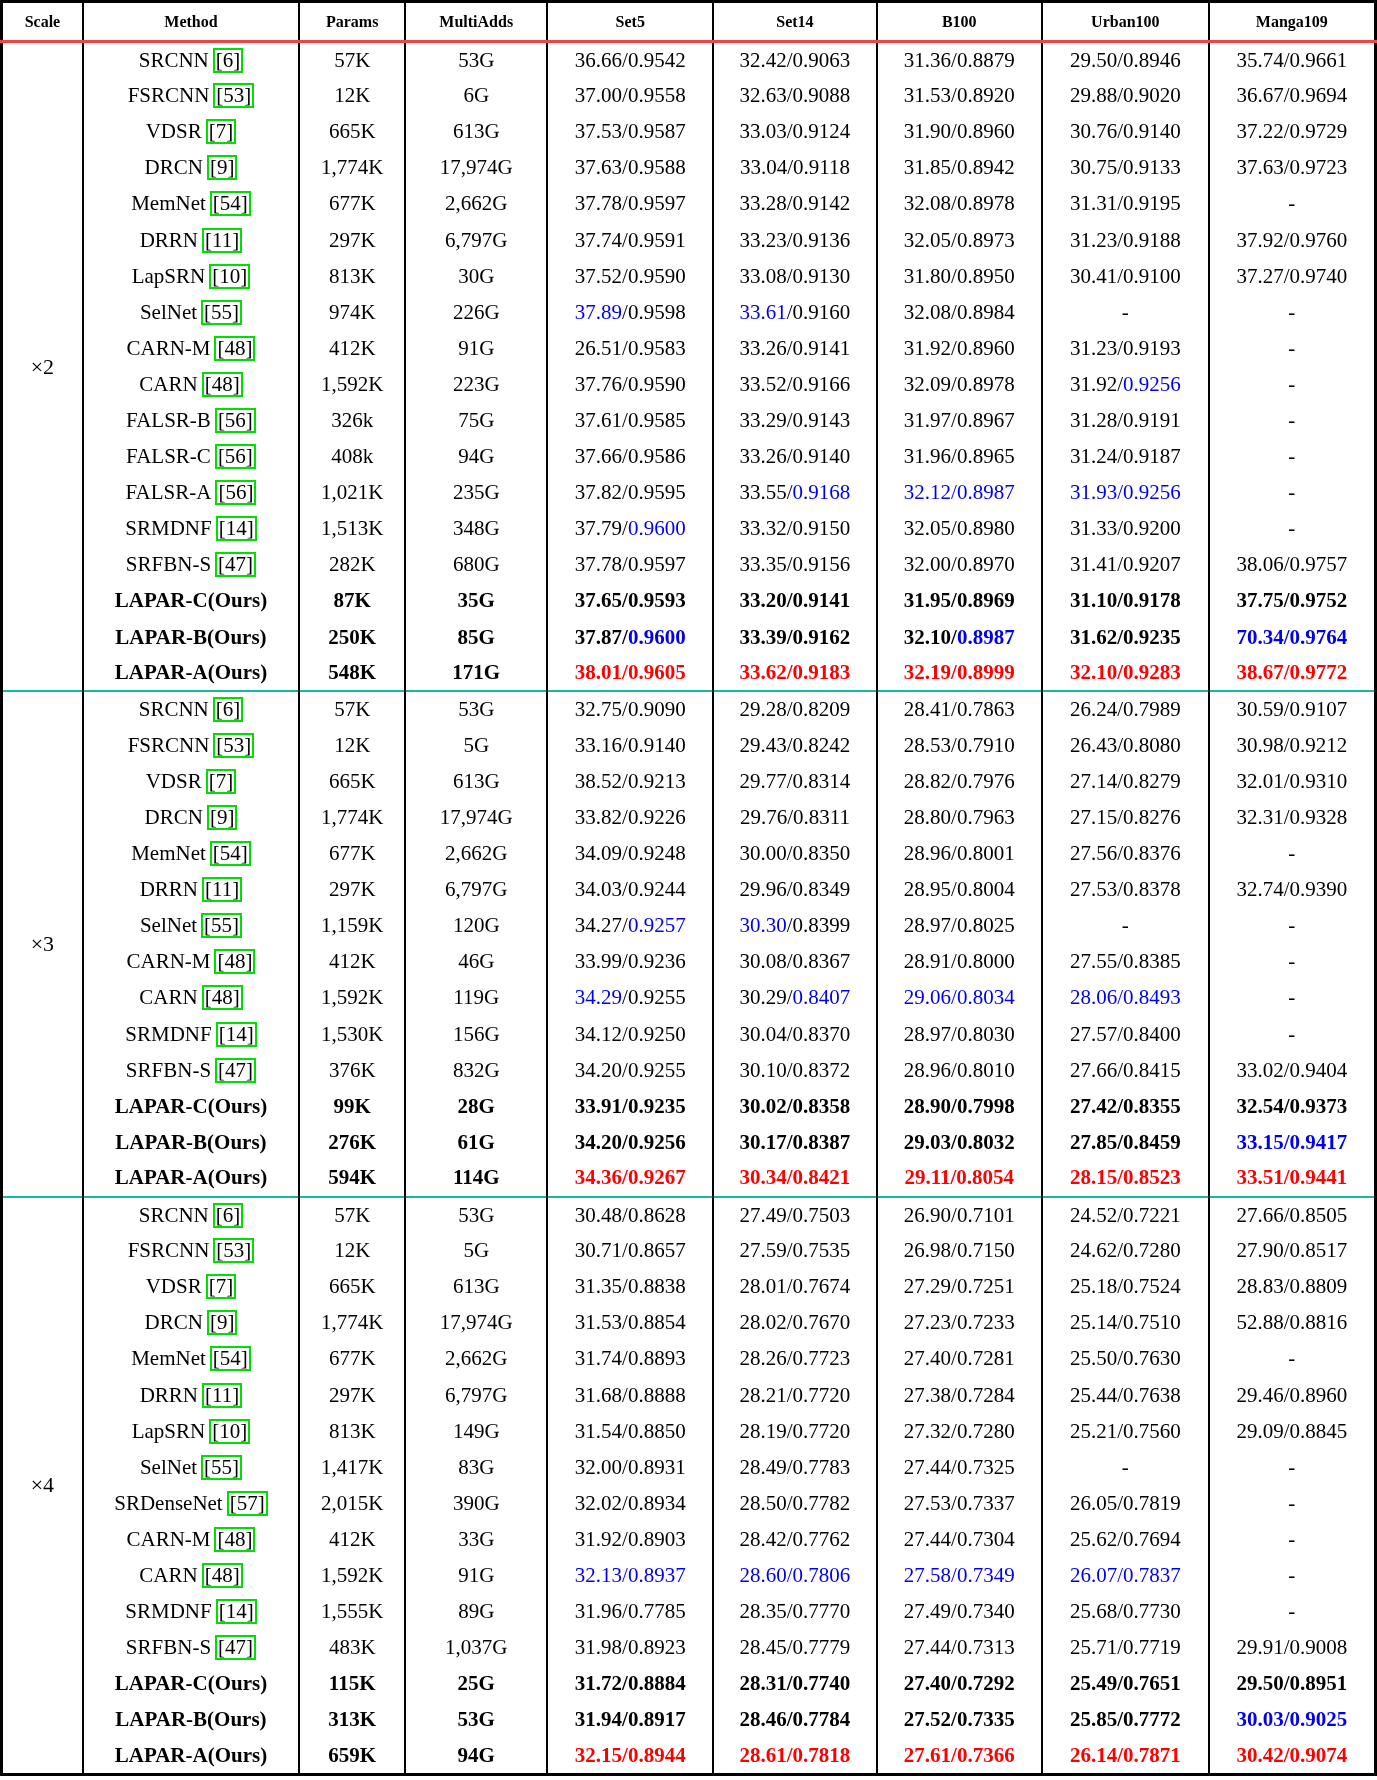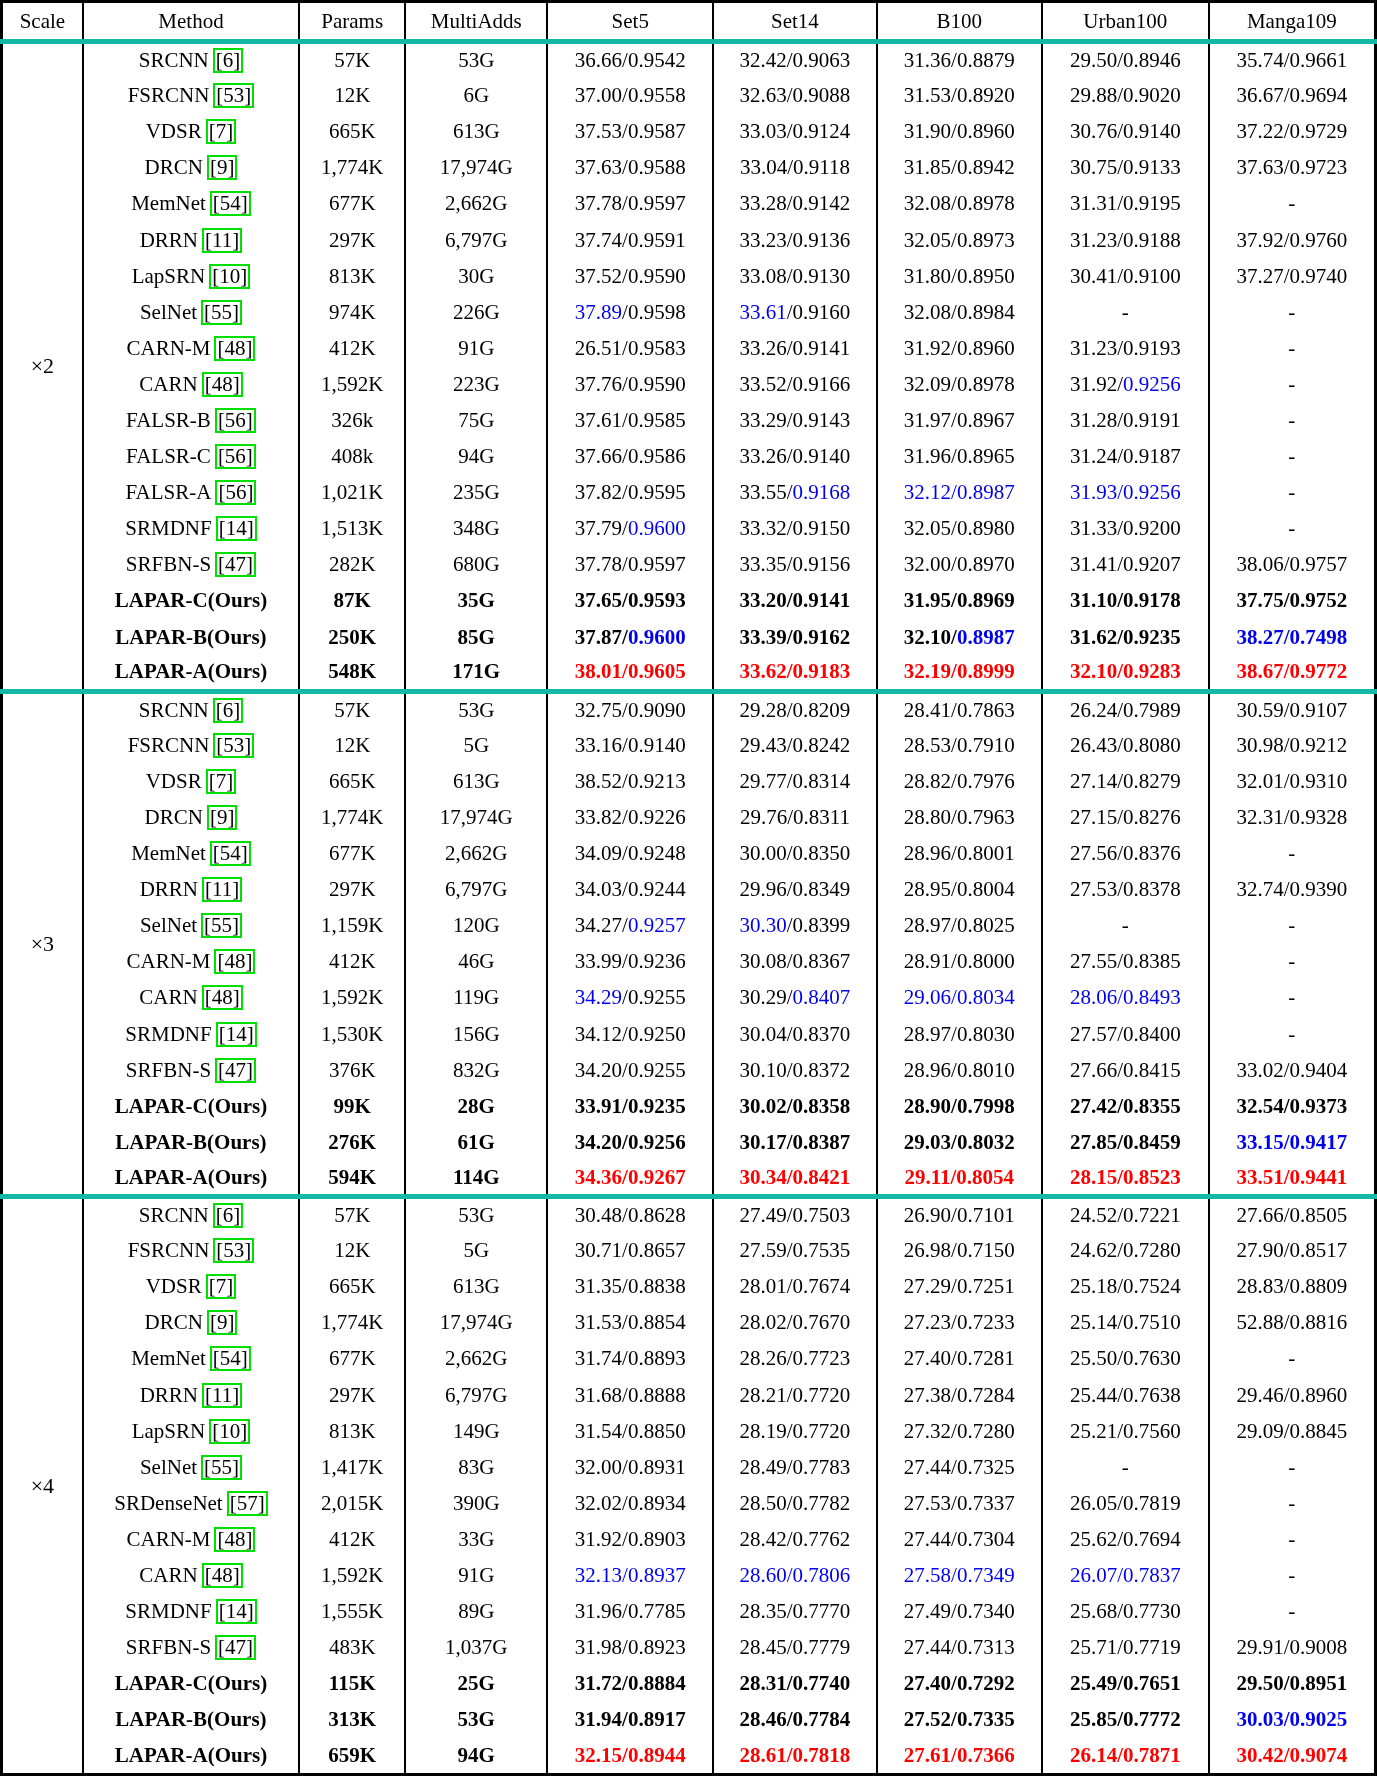--- a/index.html
+++ b/index.html
@@ -43,25 +43,25 @@
     border-right: 2px solid #000;
     text-align: center;
     vertical-align: middle;
     padding: 0 2px;
     white-space: nowrap;
     overflow: hidden;
   }
   thead tr { height: 40px; }
   thead th {
     border-bottom: 3px solid #ef4444;
-    font-weight: normal;
-    font-size: 21px;
+    font-weight: bold;
+    font-size: 16px;
   }
   tbody tr { height: 36.1px; }
-  tbody tr.group-start td { border-top: 5px solid #14b8a6; }
+  tbody tr.group-start td { border-top: 2px solid #14b8a6; }
   tbody tr.bold-row td { font-weight: bold; }
   td.scale-cell {
     font-size: 22px;
     font-weight: normal !important;
   }
   .c-second { color: var(--c-second); }
   .c-best   { color: var(--c-best); }
   .cite {
     display: inline-block;
     border: 2px solid var(--c-cite);
@@ -262,21 +262,21 @@
           <td>37.75/0.9752</td>
         </tr>
         <tr class="bold-row">
           <td><span>LAPAR-B(Ours)</span></td>
           <td>250K</td>
           <td>85G</td>
           <td><span>37.87/</span><span class="c-second">0.9600</span></td>
           <td>33.39/0.9162</td>
           <td><span>32.10/</span><span class="c-second">0.8987</span></td>
           <td>31.62/0.9235</td>
-          <td><span class="c-second">38.27/0.7498</span></td>
+          <td><span class="c-second">70.34/0.9764</span></td>
         </tr>
         <tr class="bold-row">
           <td><span>LAPAR-A(Ours)</span></td>
           <td>548K</td>
           <td>171G</td>
           <td><span class="c-best">38.01/0.9605</span></td>
           <td><span class="c-best">33.62/0.9183</span></td>
           <td><span class="c-best">32.19/0.8999</span></td>
           <td><span class="c-best">32.10/0.9283</span></td>
           <td><span class="c-best">38.67/0.9772</span></td>

